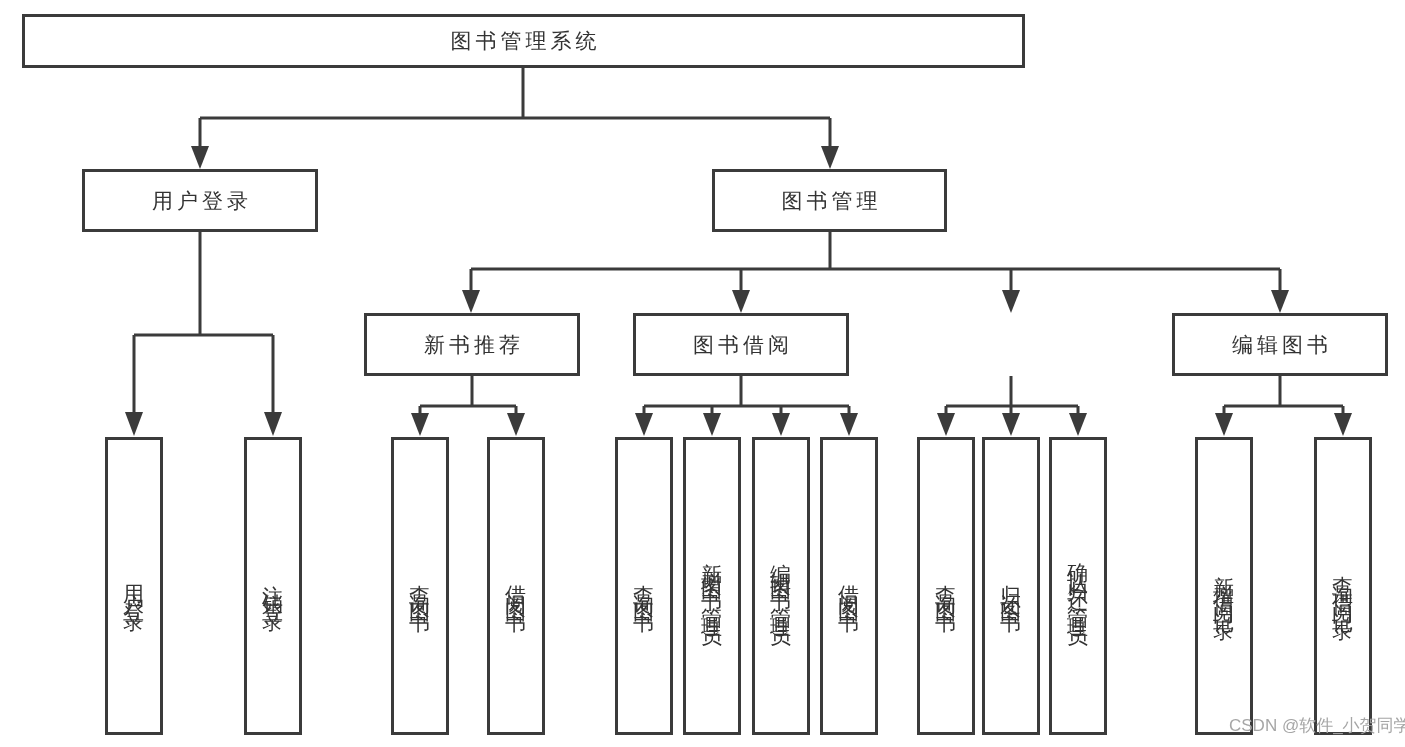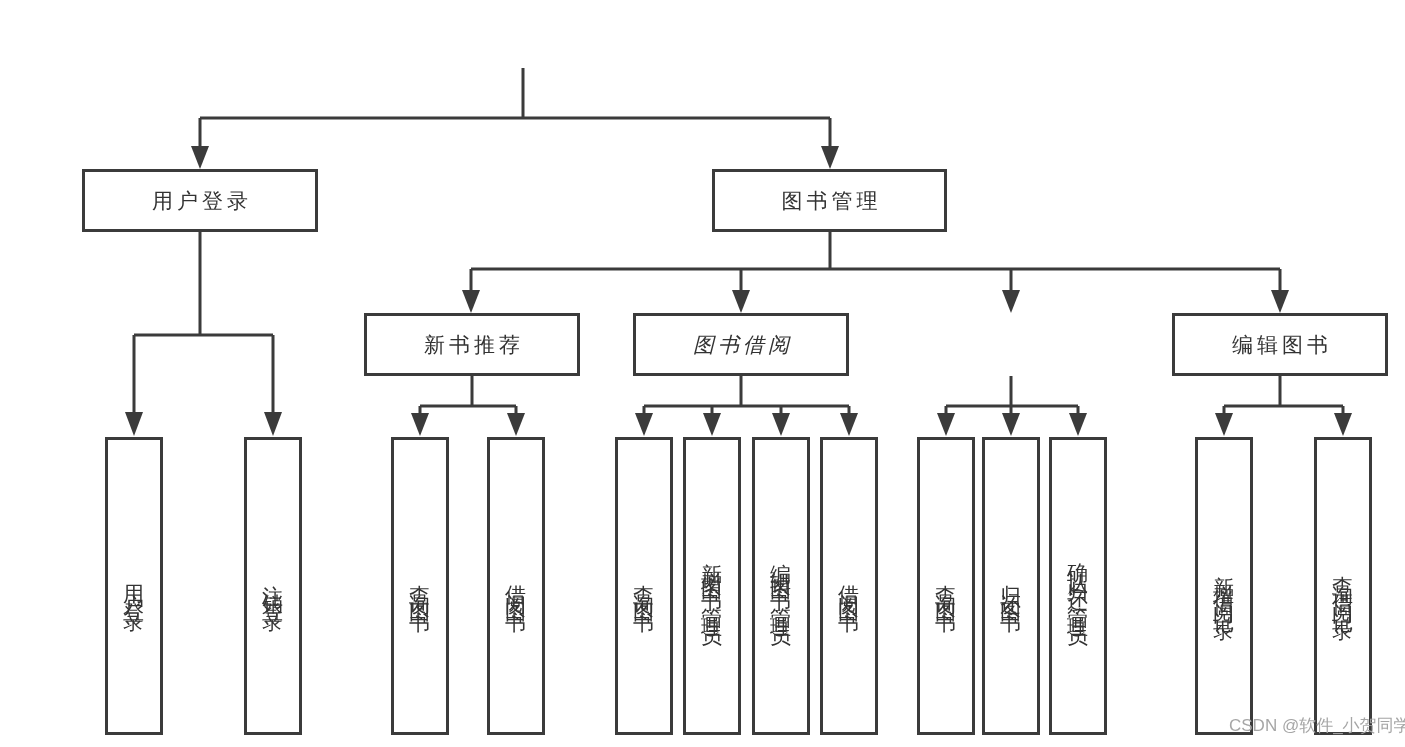--- a/index.html
+++ b/index.html
@@ -121,26 +121,27 @@
       <polygon points="1069,413 1087,413 1078,436"></polygon>
     </g>
 
     <g>
       <path d="M1280 376 V406 M1224 406 H1343 M1224 406 V414 M1343 406 V414"></path>
       <polygon points="1215,413 1233,413 1224,436"></polygon>
       <polygon points="1334,413 1352,413 1343,436"></polygon>
     </g>
   </svg>
 
+  <div class="hbox" style="left:22px; top:14px; width:1003px; height:54px;">图书管理系统</div>
 
   <div class="hbox" style="left:82px; top:169px; width:236px; height:63px;">用户登录</div>
   <div class="hbox" style="left:364px; top:313px; width:216px; height:63px;">新书推荐</div>
 
   <div class="hbox" style="left:712px; top:169px; width:235px; height:63px;">图书管理</div>
-  <div class="hbox" style="left:633px; top:313px; width:216px; height:63px;font-style:italic;">图书借阅</div>
+  <div class="hbox" style="left:633px; top:313px; width:216px; height:63px;">图书借阅</div>
   <div class="hbox" style="left:1172px; top:313px; width:216px; height:63px;">编辑图书</div>
 
   <div class="vbox" style="left:105px;">
     <span class="vtext">用户登录</span>
   </div>
   <div class="vbox" style="left:244px;">
     <span class="vtext">注销登录</span>
   </div>
 
   <div class="vbox" style="left:391px;">

